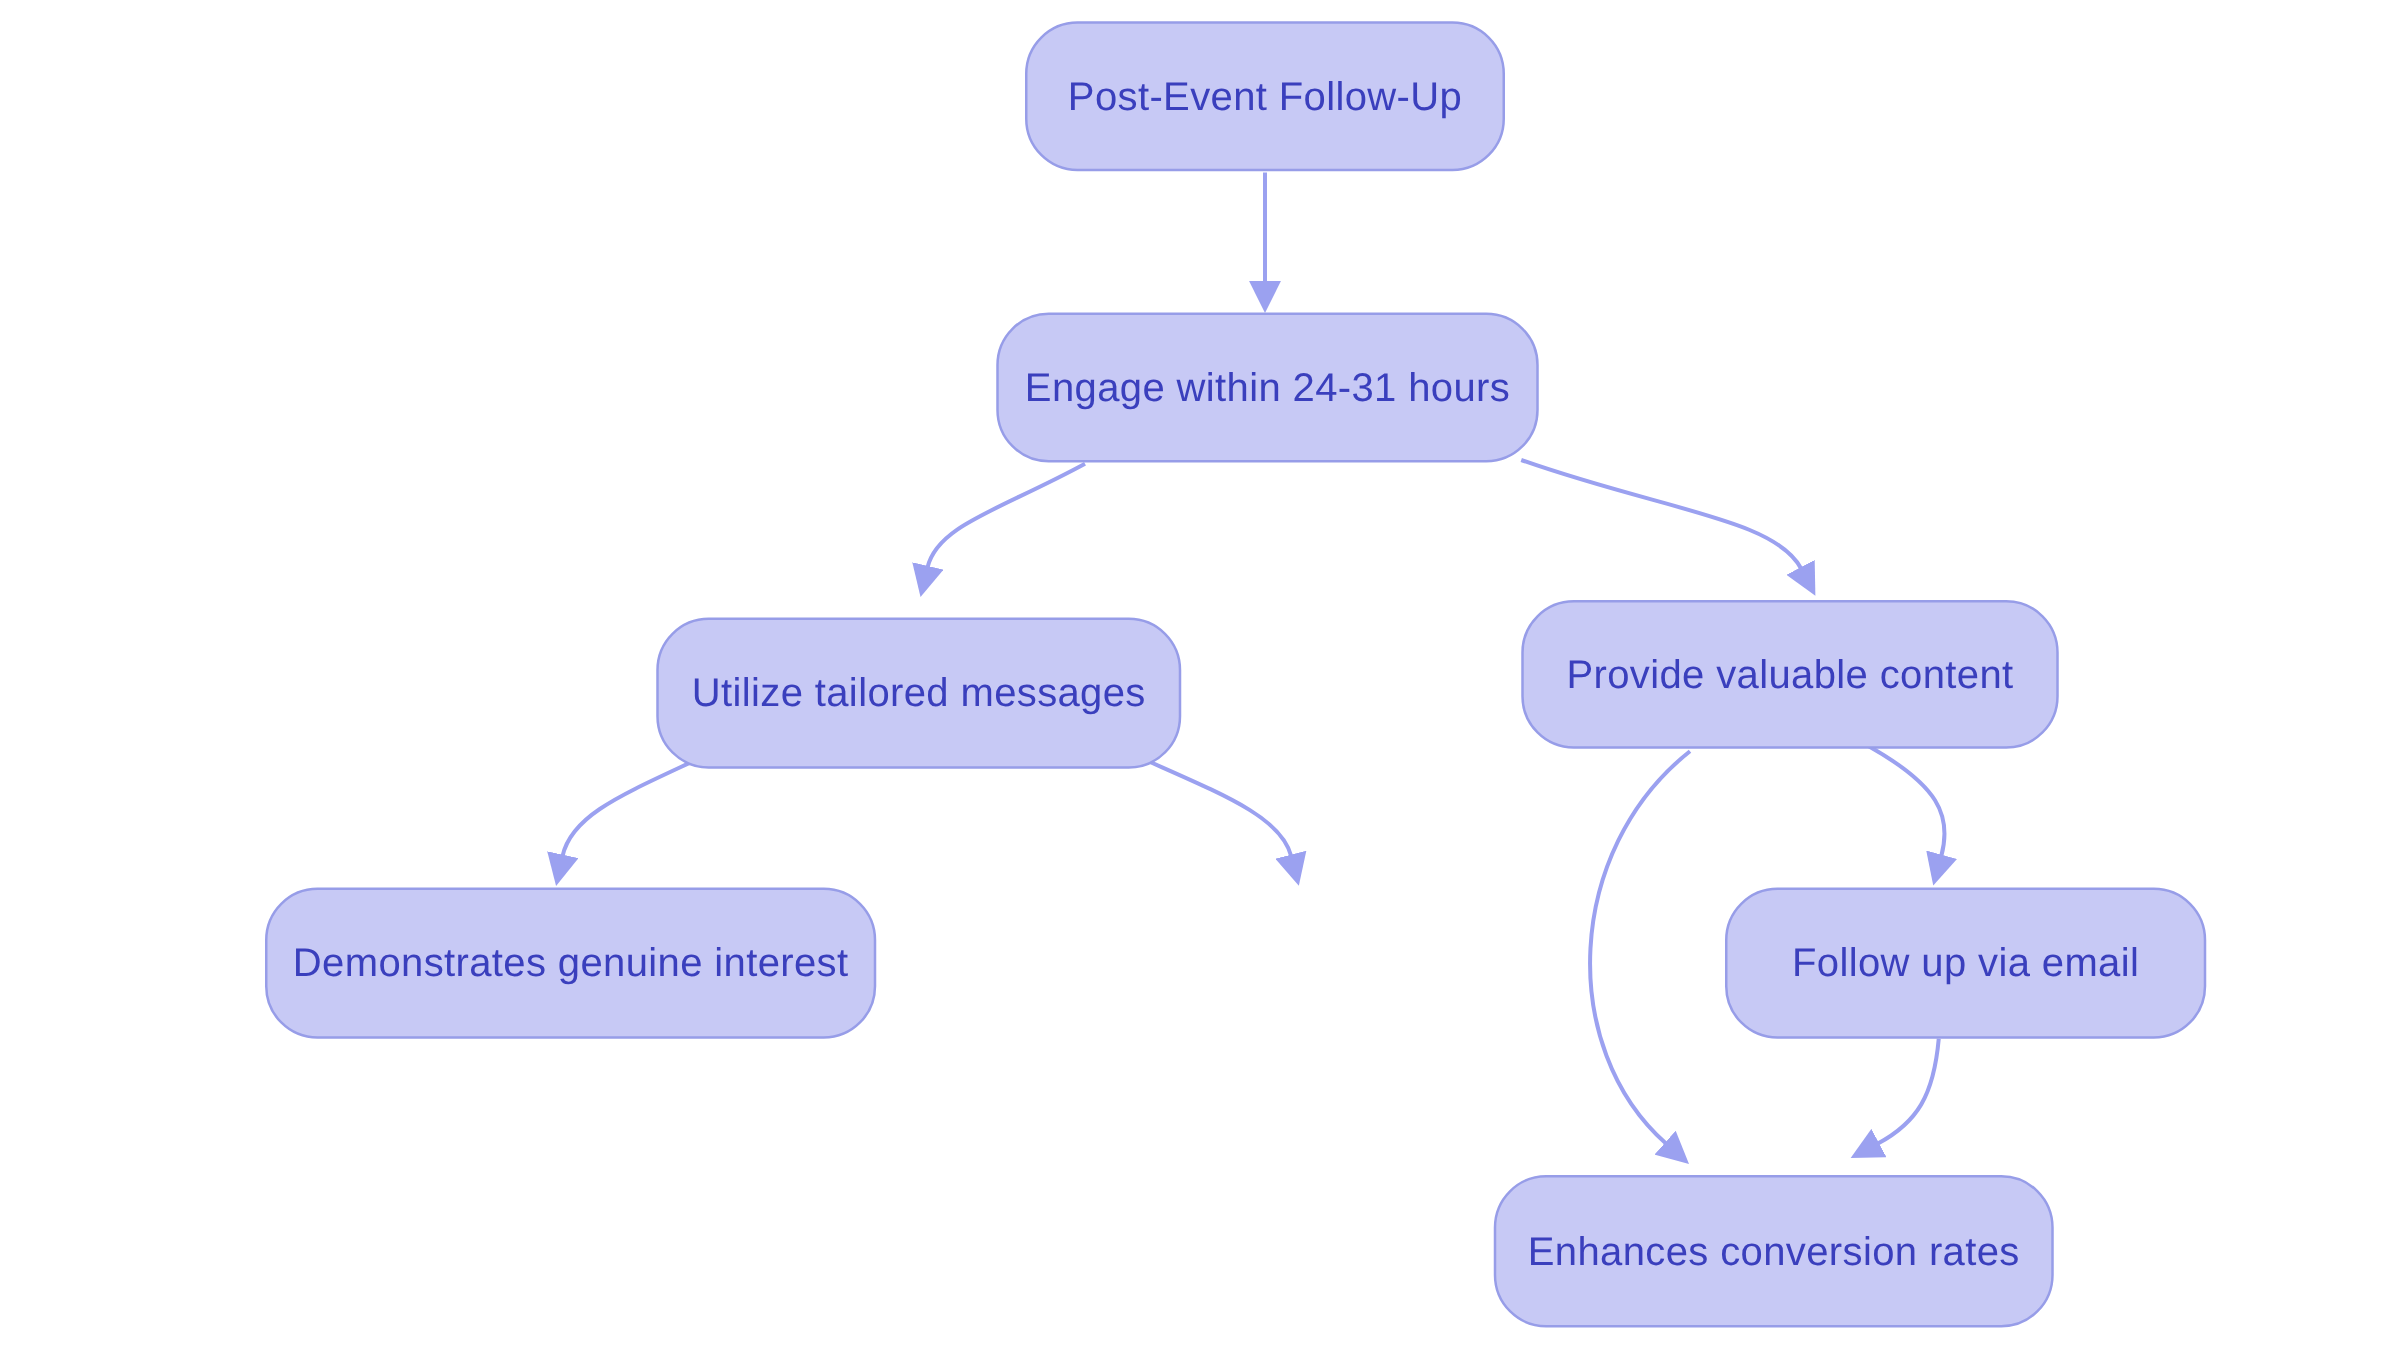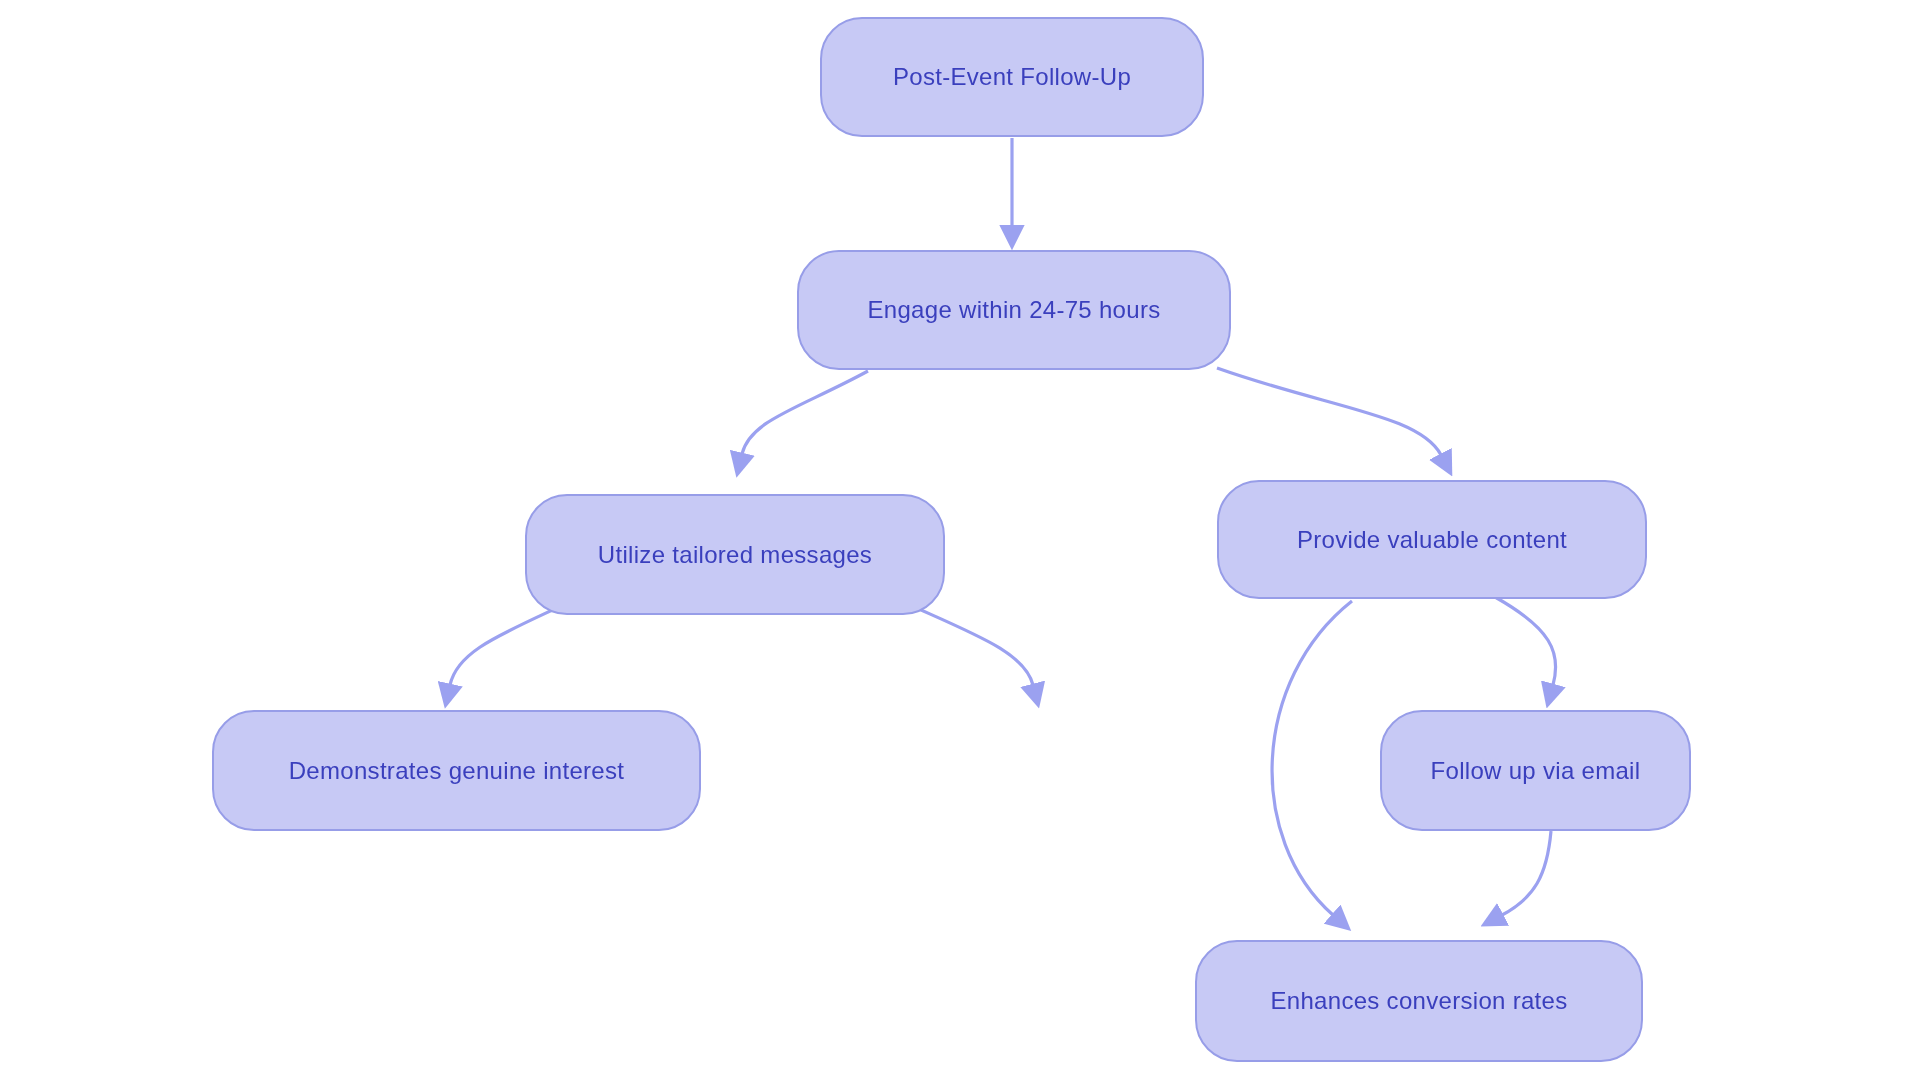--- a/index.html
+++ b/index.html
@@ -37,21 +37,21 @@
     background: var(--node-fill, #c7c9f5);
     border: 2px solid var(--node-border, #979de8);
     border-radius: 42px;
     display: flex;
     align-items: center;
     justify-content: center;
     text-align: center;
   }
   .node-label {
     color: var(--node-text, #3a3fbd);
-    font-size: 24px;
+    font-size: 32px;
     letter-spacing: 0.3px;
     white-space: nowrap;
   }
 </style>
 </head>
 <body>
 
 <div class="canvas">
 
   <svg class="edges-layer" viewBox="0 0 1920 1083" xmlns="http://www.w3.org/2000/svg">
@@ -69,37 +69,37 @@
     <path class="edge" marker-end="url(#arrow)" d="M 1495 597 C 1550 628, 1562 652, 1553 685"></path>
     <path class="edge" marker-end="url(#arrow)" d="M 1352 601 C 1252 680, 1246 838, 1333 915"></path>
     <path class="edge" marker-end="url(#arrow)" d="M 1551 831 C 1547 876, 1534 898, 1502 915"></path>
   </svg>
 
   <div class="node" style="left:820px; top:17px; width:384px; height:120px;">
     <span class="node-label">Post-Event Follow-Up</span>
   </div>
 
   <div class="node" style="left:797px; top:250px; width:434px; height:120px;">
-    <span class="node-label">Engage within 24-75 hours</span>
+    <span class="node-label">Engage within 24-31 hours</span>
   </div>
 
   <div class="node" style="left:525px; top:478px; width:420px; height:121px;margin-top:16px;">
     <span class="node-label">Utilize tailored messages</span>
   </div>
 
   <div class="node" style="left:1217px; top:480px; width:430px; height:119px;">
     <span class="node-label">Provide valuable content</span>
   </div>
 
   <div class="node" style="left:212px; top:710px; width:489px; height:121px;">
     <span class="node-label">Demonstrates genuine interest</span>
   </div>
 
 
-  <div class="node" style="left:1380px; top:710px; width:311px; height:121px;">
+  <div class="node" style="left:1380px; top:710px; width:385px; height:121px;">
     <span class="node-label">Follow up via email</span>
   </div>
 
   <div class="node" style="left:1195px; top:940px; width:448px; height:122px;justify-content:center;">
     <span class="node-label">Enhances conversion rates</span>
   </div>
 
 </div>
 
 </body></html>

